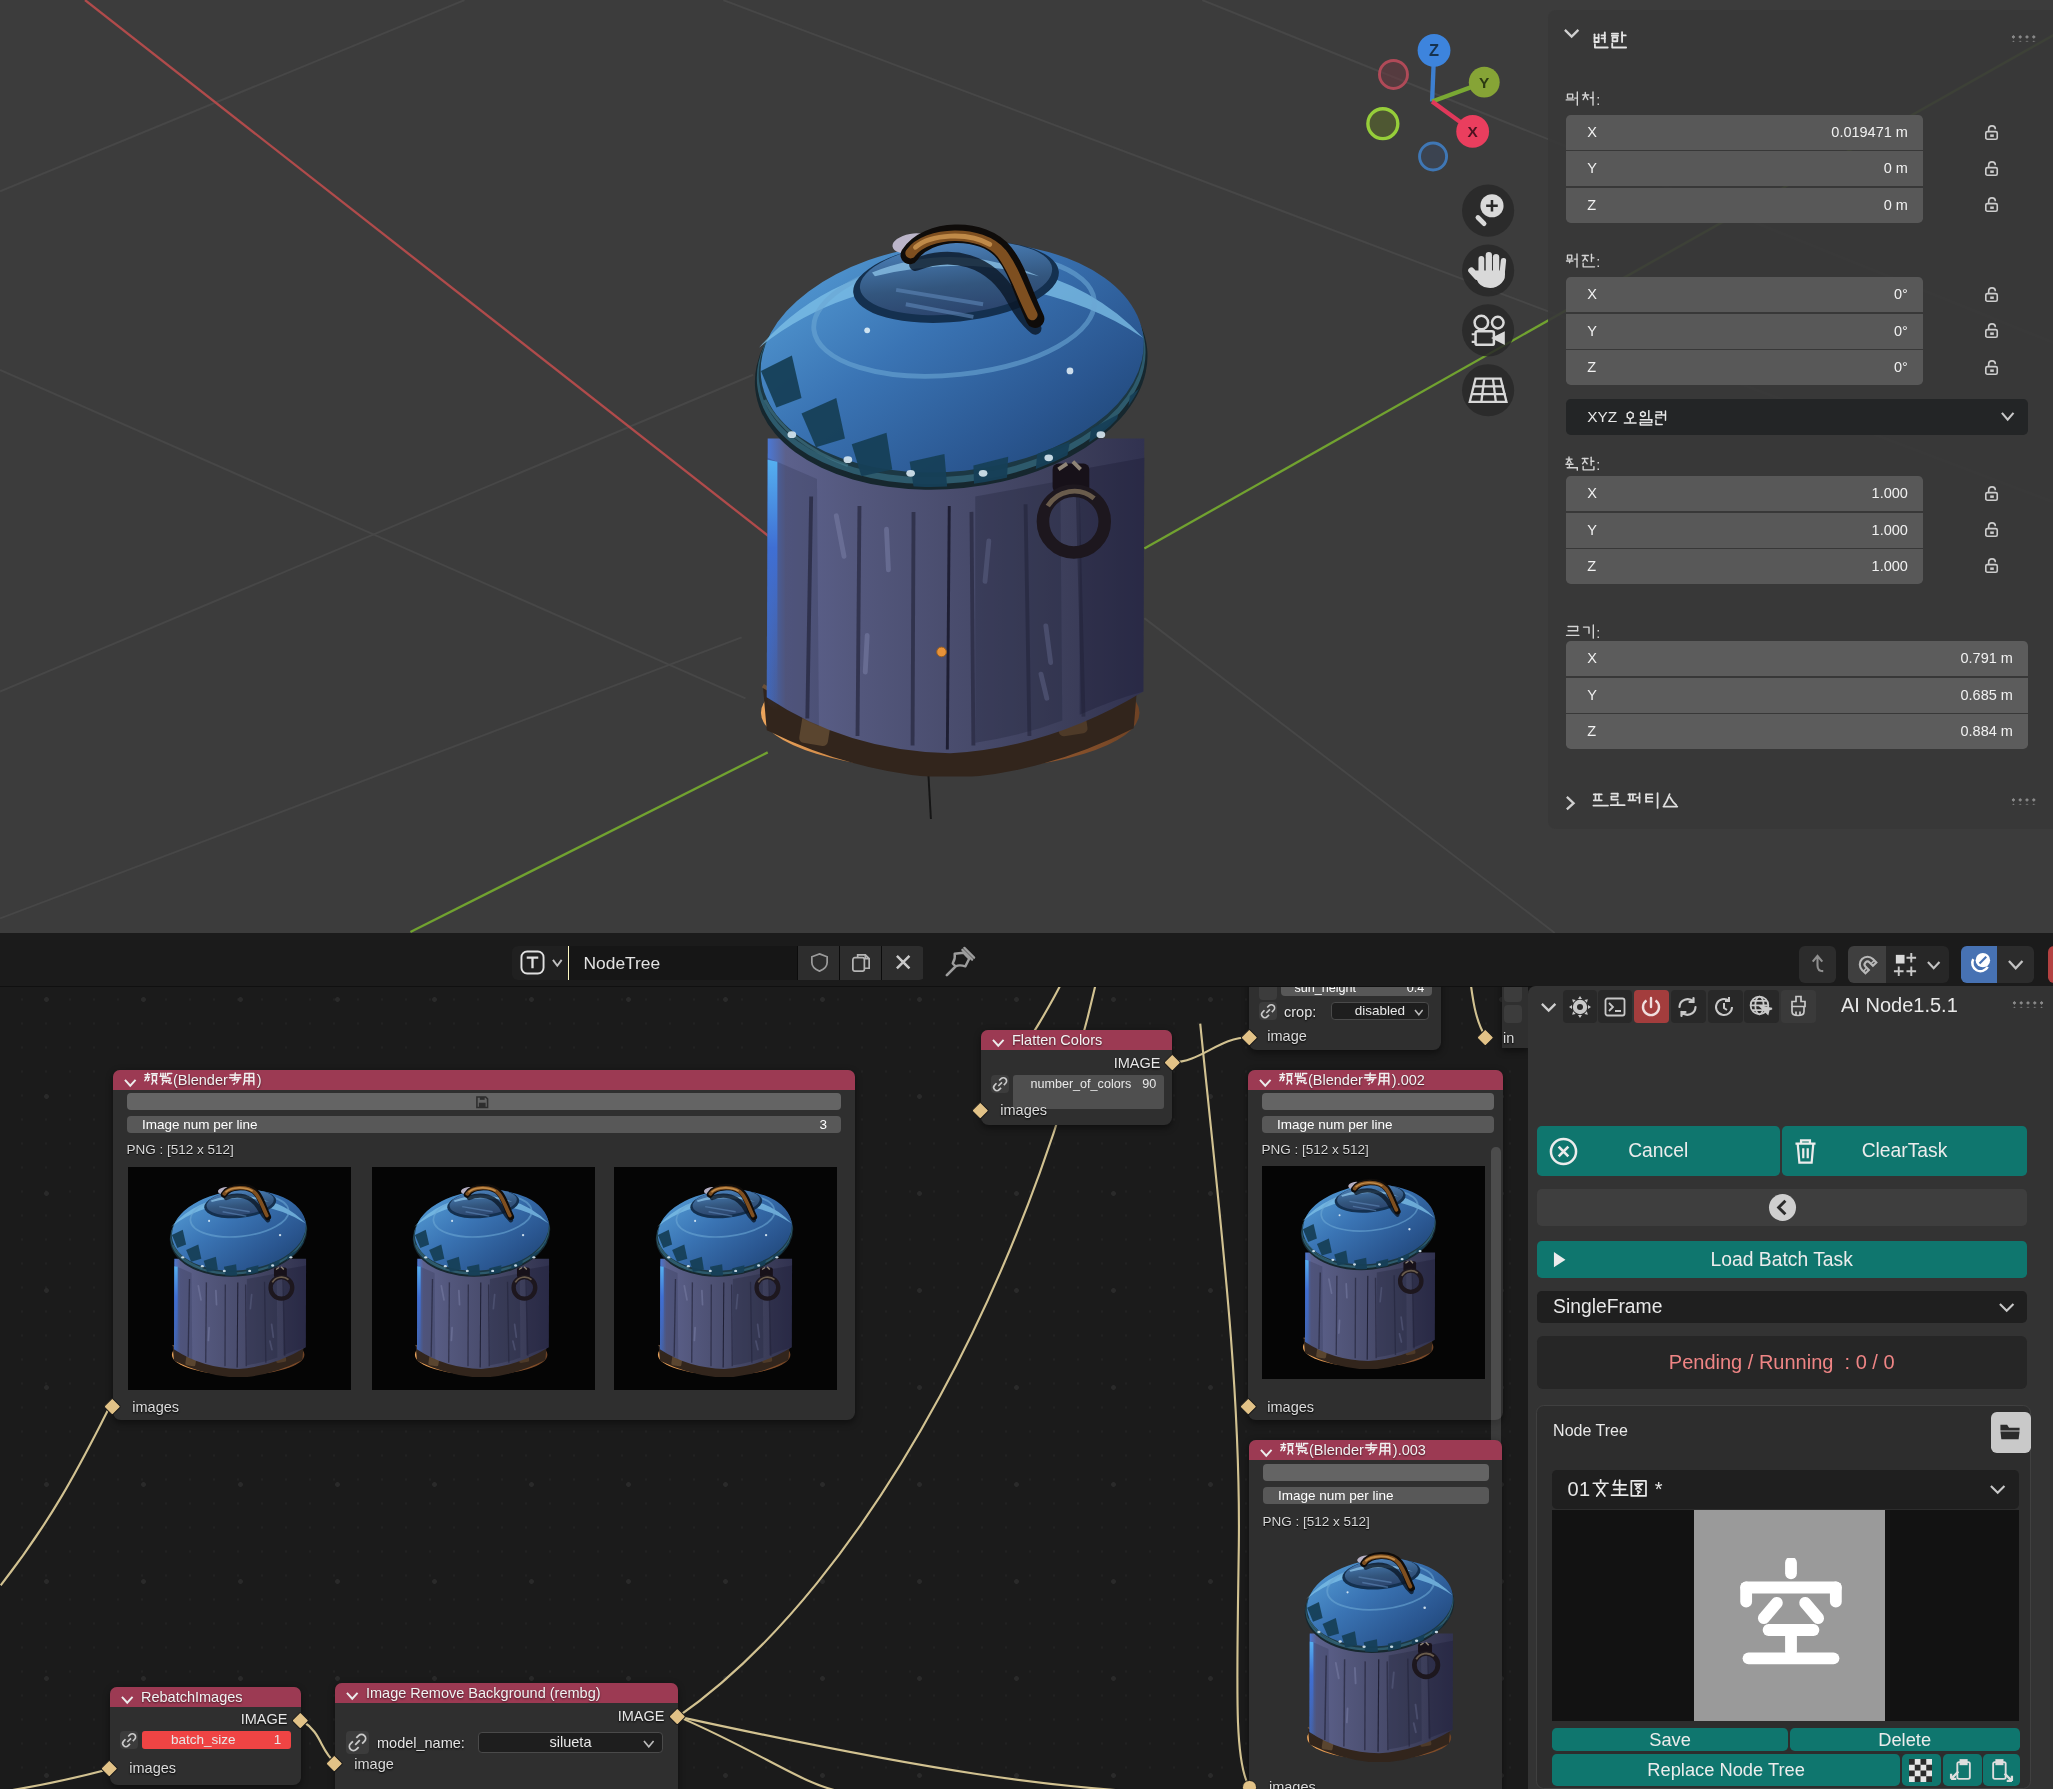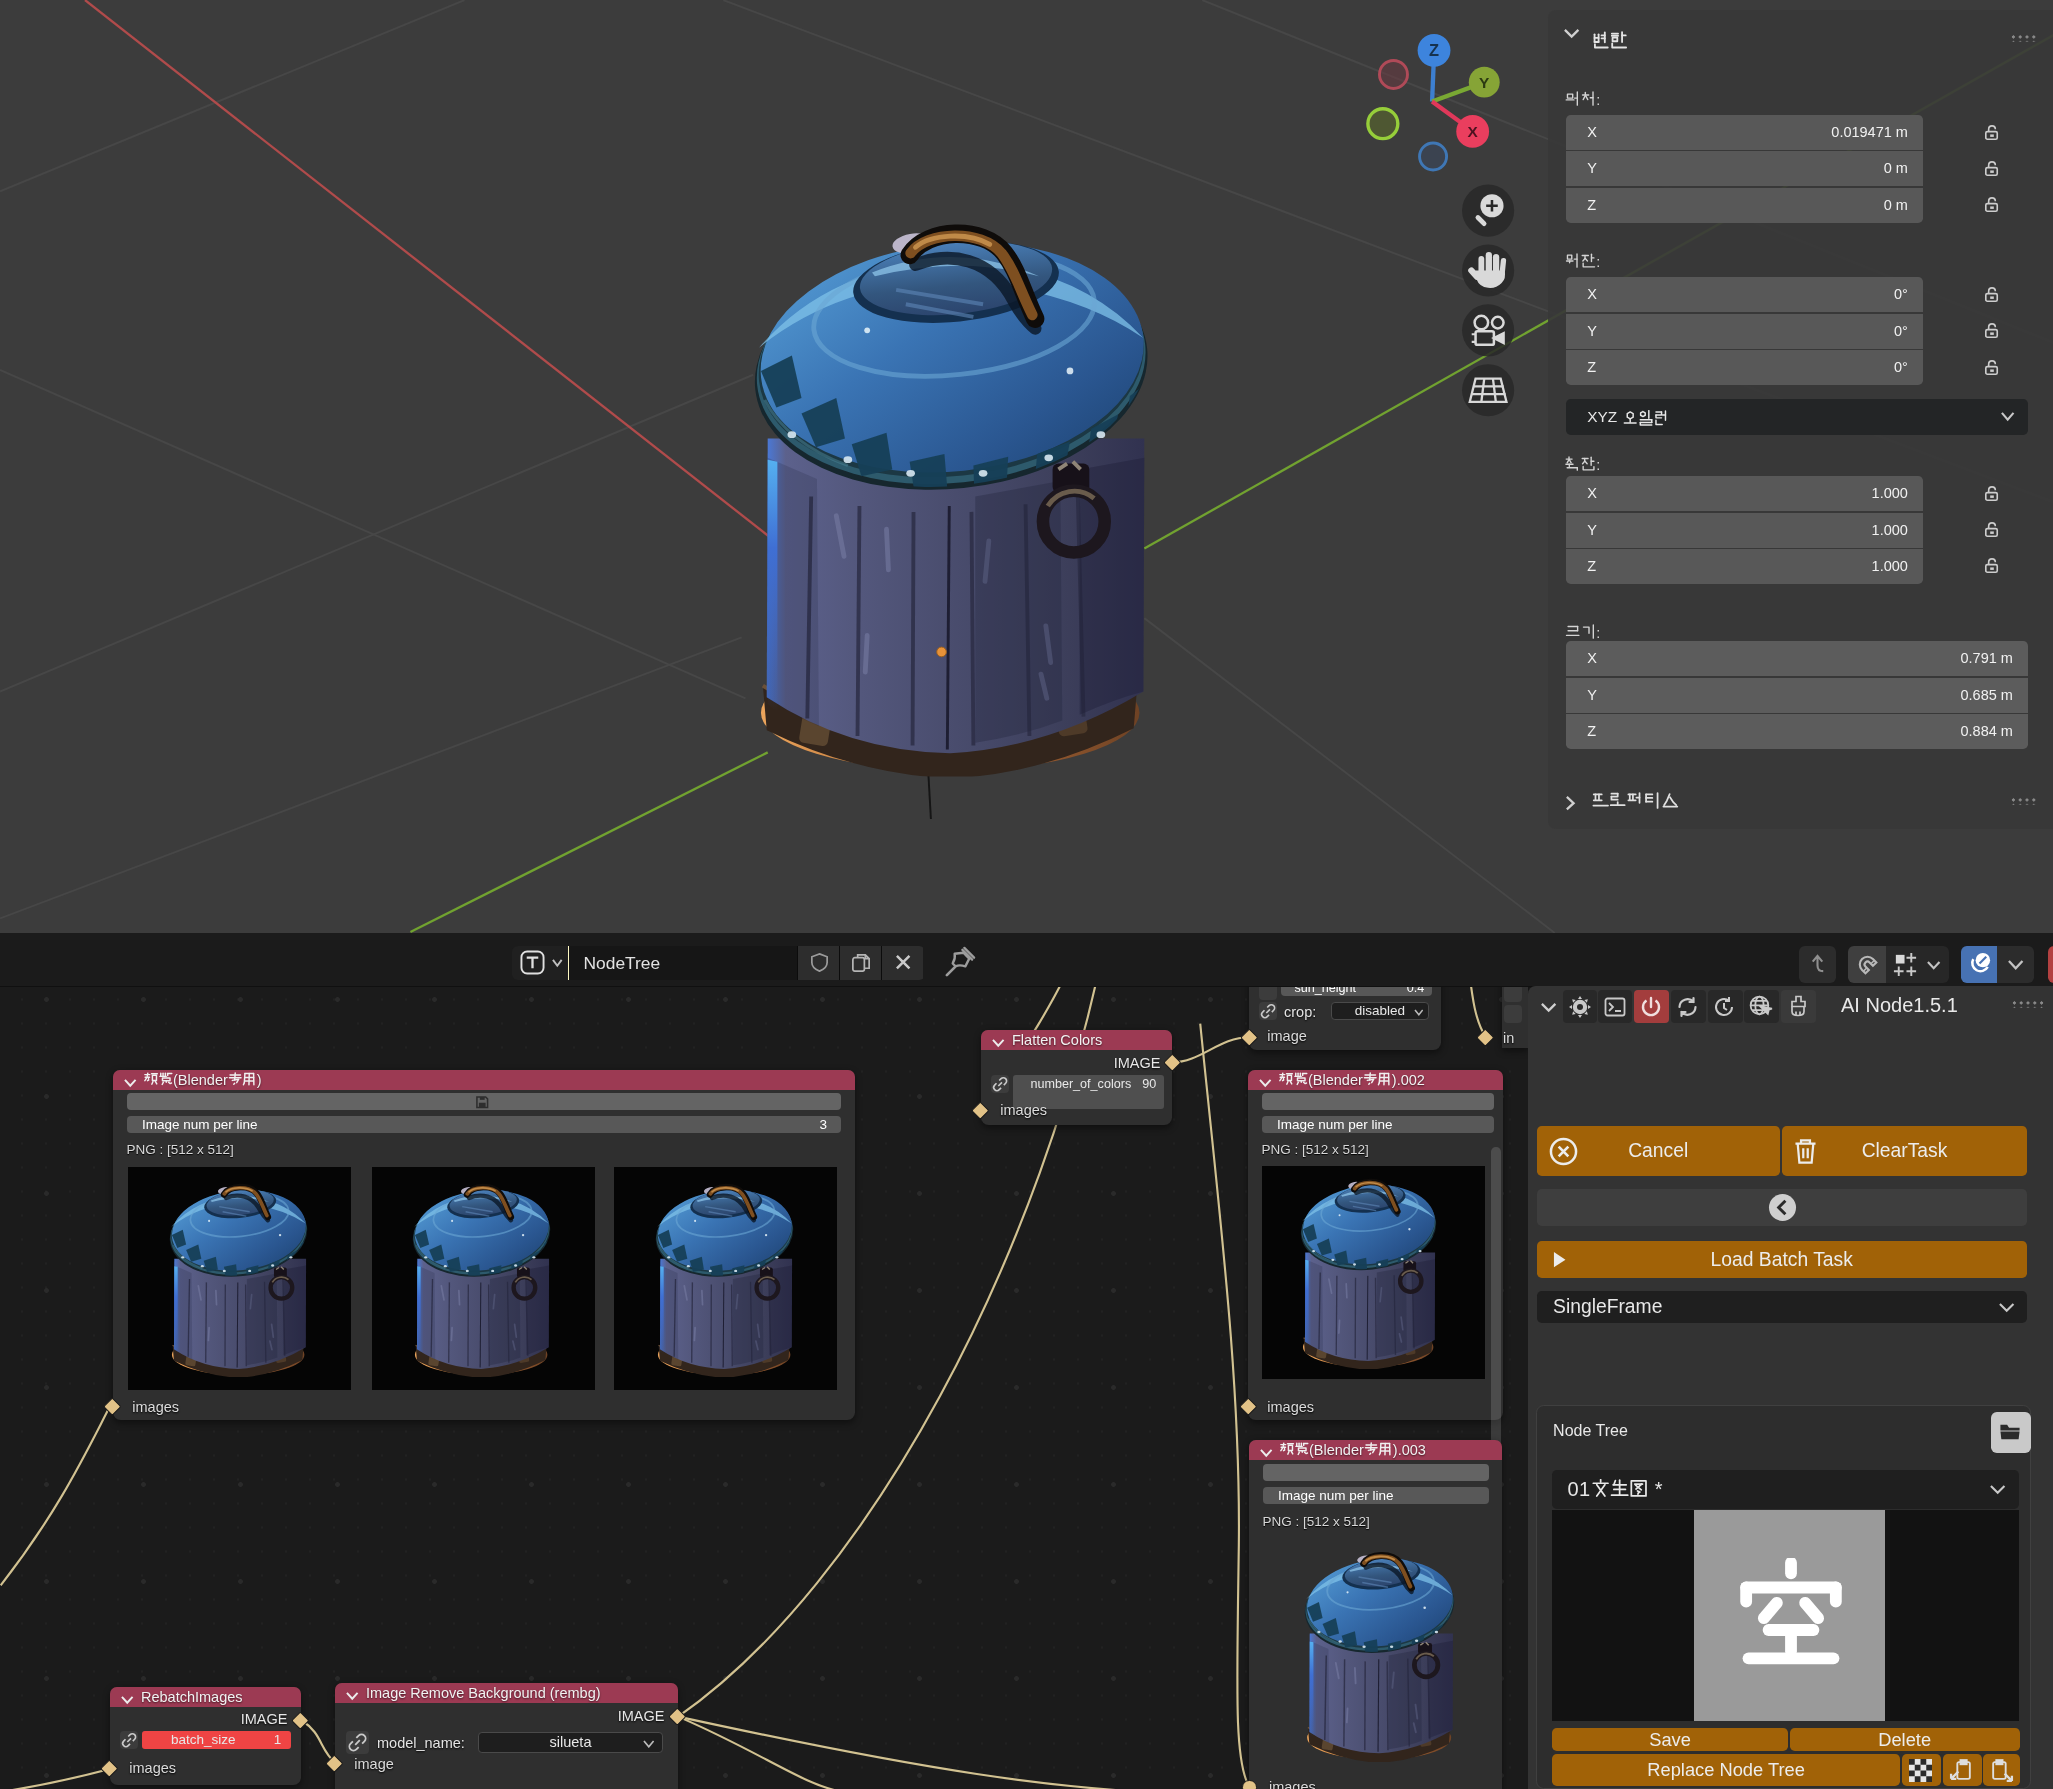--- a/index.html
+++ b/index.html
@@ -15,21 +15,21 @@
 .nhead .ch{position:absolute;left:9.7px;top:3.9px}
 .savebar{position:absolute;background:#646464;border-radius:3.9px;height:17.4px}
 .slider{position:absolute;background:#585858;border-radius:3.9px;height:17.4px;color:#fff;font-size:13.5px;line-height:17.4px}
 .sock{position:absolute;width:12.6px;height:12.6px;background:#e2c287;border:1.4px solid #1a1a1a;transform:rotate(45deg);border-radius:1.9px}
 .slabel{position:absolute;color:#dcdcdc;font-size:14.5px;line-height:15.4px;text-shadow:0 1px 1.9px #000}
 .pnglabel{position:absolute;color:#d8d8d8;font-size:13.5px;text-shadow:0 1px 1px #000}
 .thumb{position:absolute;background:#050505;width:223px}
 .field{position:absolute;background:#4f4f4f;border-radius:2.9px;color:#e8e8e8;font-size:13.5px}
 .linkbox{position:absolute;width:18.3px;height:18.3px;background:#3c3c3c;border-radius:3.9px}
 .ddark{position:absolute;background:#1e1e1e;border:1px solid #4a4a4a;border-radius:3.9px;color:#e8e8e8;font-size:13.5px}
-.btn{position:absolute;background:#a16207;border-radius:4.8px;color:#ececec;text-align:center}
+.btn{position:absolute;background:#0f766e;border-radius:4.8px;color:#ececec;text-align:center}
 .grip{position:absolute;width:29px;height:8.7px;
  background-image:radial-gradient(circle,#8a8a8a 1.4px,transparent 1.7px);background-size:6.8px 5.8px}
 .prow{position:absolute;height:35px;background:#585858;color:#f1f1f1;font-size:14.5px;line-height:35px}
 .prow .lab{position:absolute;left:21px}
 .prow .val{position:absolute;right:15.4px}
 </style></head><body>
 <div id="vp">
     <svg class="abs" style="left:0;top:0" width="2054" height="933" viewBox="0 0 2127 966">
       <line x1="0" y1="198" x2="481" y2="0" stroke="#474747" stroke-width="2"></line>
       <line x1="1245" y1="0" x2="2127" y2="355" stroke="#474747" stroke-width="2"></line>
@@ -799,20 +799,21 @@
           <circle cx="15" cy="15" r="14" fill="#cfcfcf"></circle>
           <path d="M18,8 L11,15 L18,22" stroke="#2b2b2b" stroke-width="3" fill="none"></path>
         </svg>
       </div>
       <div class="btn" style="left:8.7px;top:255px;width:490px;height:37px;font-size:19.3px;line-height:37px"><svg class="abs" style="left:15.4px;top:8.7px" width="15.4" height="19.3" viewBox="0 0 16 20">
           <path d="M2,2 L14,10 L2,18 Z" fill="#ececec"></path>
         </svg>Load Batch Task</div>
       <div class="abs" style="left:8.7px;top:305px;width:490px;height:32px;background:#1f1f1f;border-radius:4.8px;color:#e8e8e8;font-size:19.3px;line-height:32px"><span style="margin-left:16.4px">SingleFrame</span><svg class="abs" style="right:11.6px;top:10.6px" width="17.4" height="11.6" viewBox="0 0 18 12">
           <path d="M2,2 L9,9 L16,2" stroke="#c8c8c8" stroke-width="2.2" fill="none"></path>
         </svg></div>
+      <div class="abs" style="left:8.7px;top:350px;width:490px;height:53px;background:#262626;border-radius:5.8px;color:#ef8585;font-size:20px;line-height:53px;text-align:center">Pending / Running&nbsp; : 0 / 0</div>
       <div class="abs" style="left:7.7px;top:419px;width:495px;height:384px;background:#2d2d2d;border:1px solid #404040;border-radius:7.7px">
         <div class="abs" style="left:16.4px;top:16.4px;color:#e8e8e8;font-size:16px">Node Tree</div>
         <div class="abs" style="left:454px;top:5.8px;width:40px;height:41px;background:#c9c9c9;border-radius:5.8px">
           <svg class="abs" style="left:7.7px;top:8.7px" width="24" height="23" viewBox="0 0 24 24" fill="#2b2b2b">
             <path d="M2,5 h7 l2,3 h11 v3 h-20 Z"></path>
             <path d="M2,12 h20 l-1,8 h-18 Z"></path>
           </svg>
         </div>
         <div class="abs" style="left:15.4px;top:64px;width:467px;height:39px;background:#1f1f1f;border-radius:4.8px;color:#e8e8e8;font-size:20px;line-height:39px"><span style="margin-left:15.4px;letter-spacing:0.5px">01<svg width="19.3" height="19.3" viewBox="0 0 100 100" style="vertical-align:-1.9px" fill="none" stroke="#e8e8e8" stroke-width="9" stroke-linecap="round" stroke-linejoin="round">
               <path d="M50,4 L50,16"></path>

